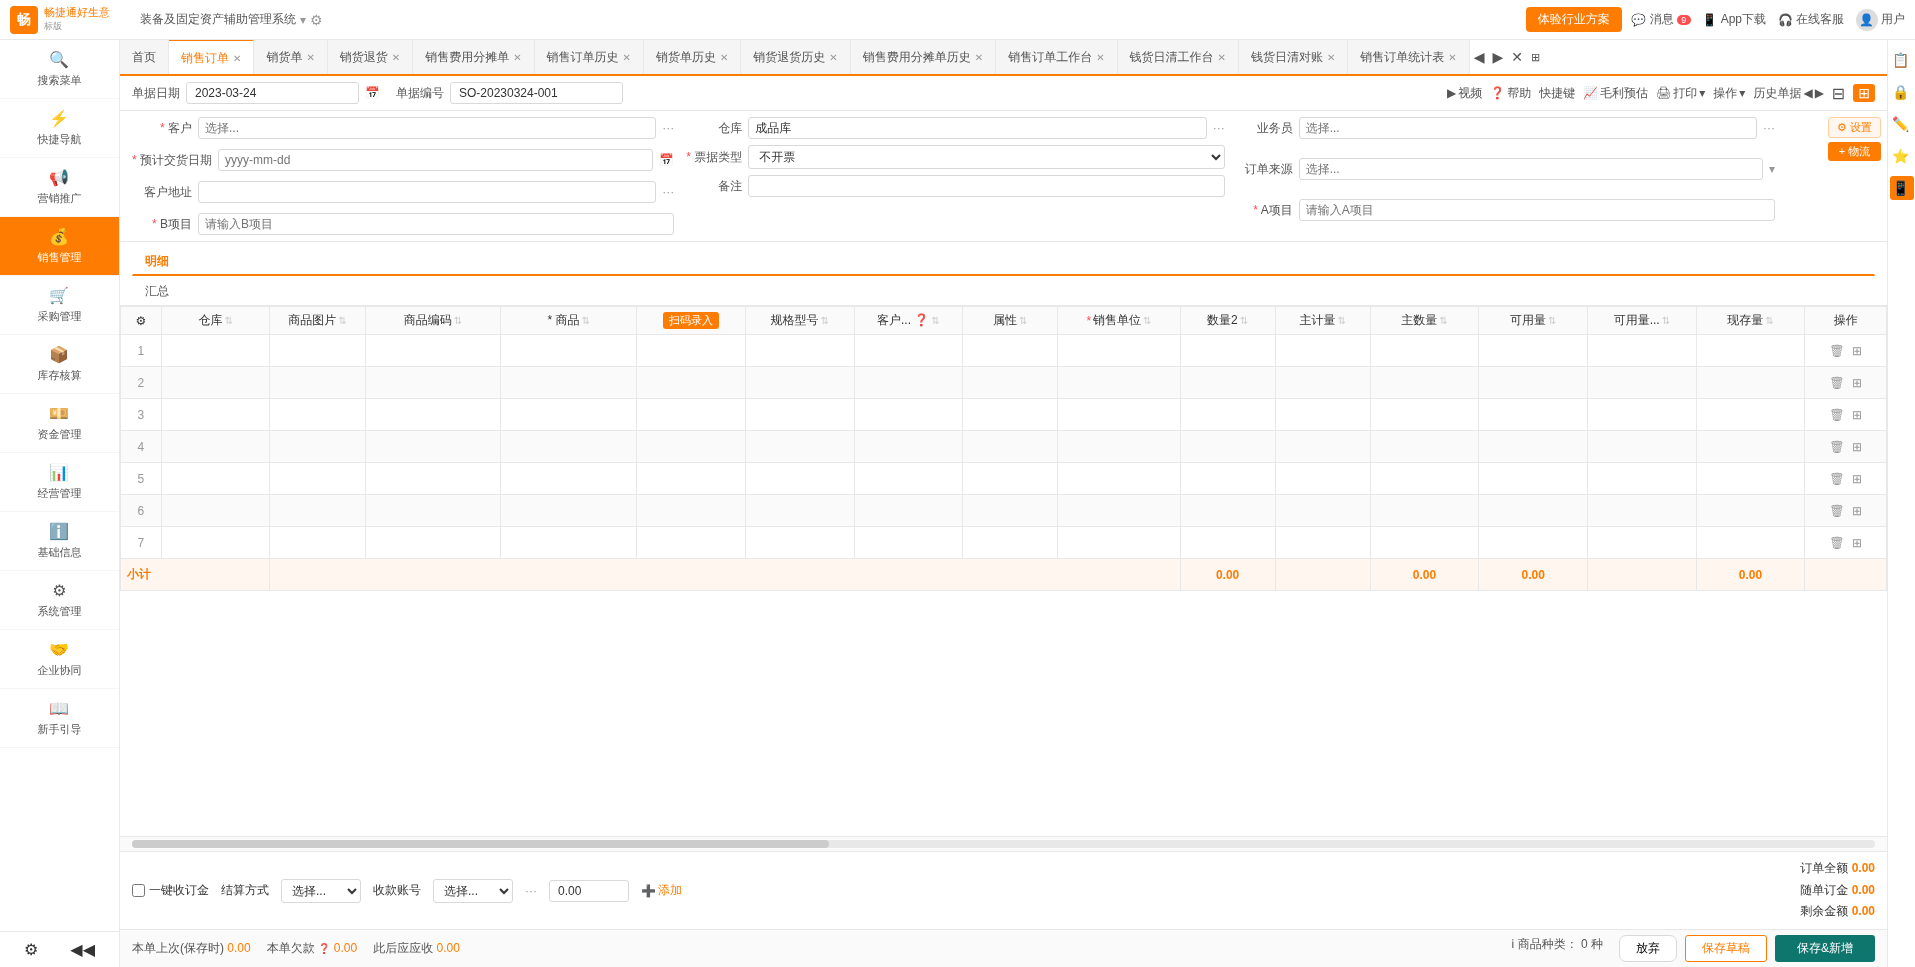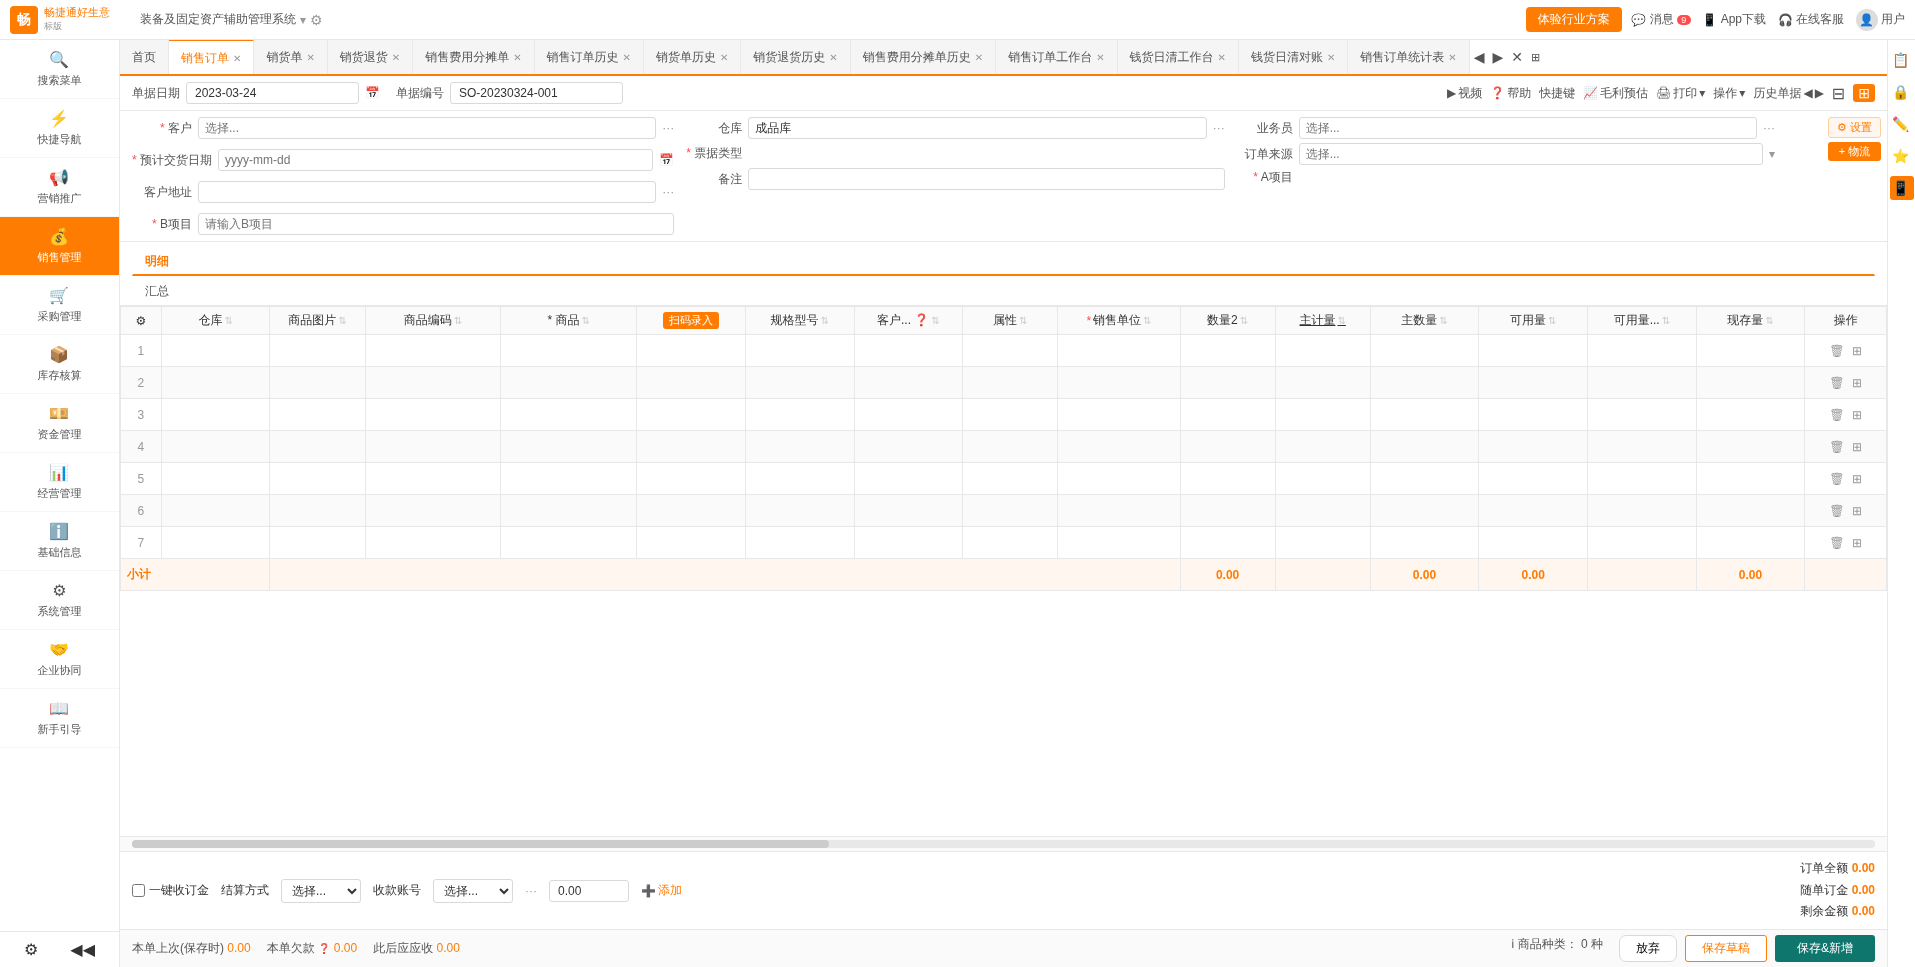--- a/index.html
+++ b/index.html
@@ -347,40 +347,46 @@
       </div>
 
       <div style="flex:1; display:flex; flex-direction:column; gap:6px;">
         <div class="field-row">
           <span class="field-label">仓库</span>
           <input class="field-input has-val" type="text" value="成品库" style="">
           <span class="dots">···</span>
         </div>
         <div class="field-row">
           <span class="field-label req">票据类型</span>
+          <select class="select-styled" style="flex:1;">
+            <option>不开票</option>
+            <option>增值税普通发票</option>
+            <option>增值税专用发票</option>
+          </select>
         </div>
         <div class="field-row">
           <span class="field-label">备注</span>
           <input class="field-input" type="text" placeholder="" style="">
         </div>
       </div>
 
-      <div style="flex:1; display:flex; flex-direction:column; gap:4px; padding-right:100px;">
+      <div style="flex:1; display:flex; flex-direction:column; gap:19px; padding-right:100px;">
         <div class="field-row">
           <span class="field-label">业务员</span>
           <input class="field-input" type="text" placeholder="选择..." style="">
           <span class="dots">···</span>
         </div>
         <div class="field-row">
           <span class="field-label">订单来源</span>
           <input class="field-input" type="text" placeholder="选择..." style="">
           <span style="cursor:pointer;color:#999;">▾</span>
         </div>
         <div class="field-row">
           <span class="field-label req">A项目</span>
+          <input class="field-input" type="text" placeholder="请输入A项目" style="">
         </div>
       </div>
     </div>
 
     <div class="detail-tabs">
       <div class="detail-tab active">明细</div>
       <div class="detail-tab">汇总</div>
     </div>
 
     <div class="table-wrap">
@@ -441,21 +447,21 @@
                   <span>销售单位</span>
                   <span class="sort-icon">⇅</span>
                 </div>
             </th>
             <th style="width:70px;">
               <div class="th-with-sort">
                   <span>数量2</span>
                   <span class="sort-icon">⇅</span>
                 </div>
             </th>
-            <th style="width:70px;text-decoration:underline;">
+            <th style="width:70px;">
               <div class="th-with-sort">
                   <span>主计量</span>
                   <span class="sort-icon">⇅</span>
                 </div>
             </th>
             <th style="width:80px;">
               <div class="th-with-sort">
                   <span>主数量</span>
                   <span class="sort-icon">⇅</span>
                 </div>

